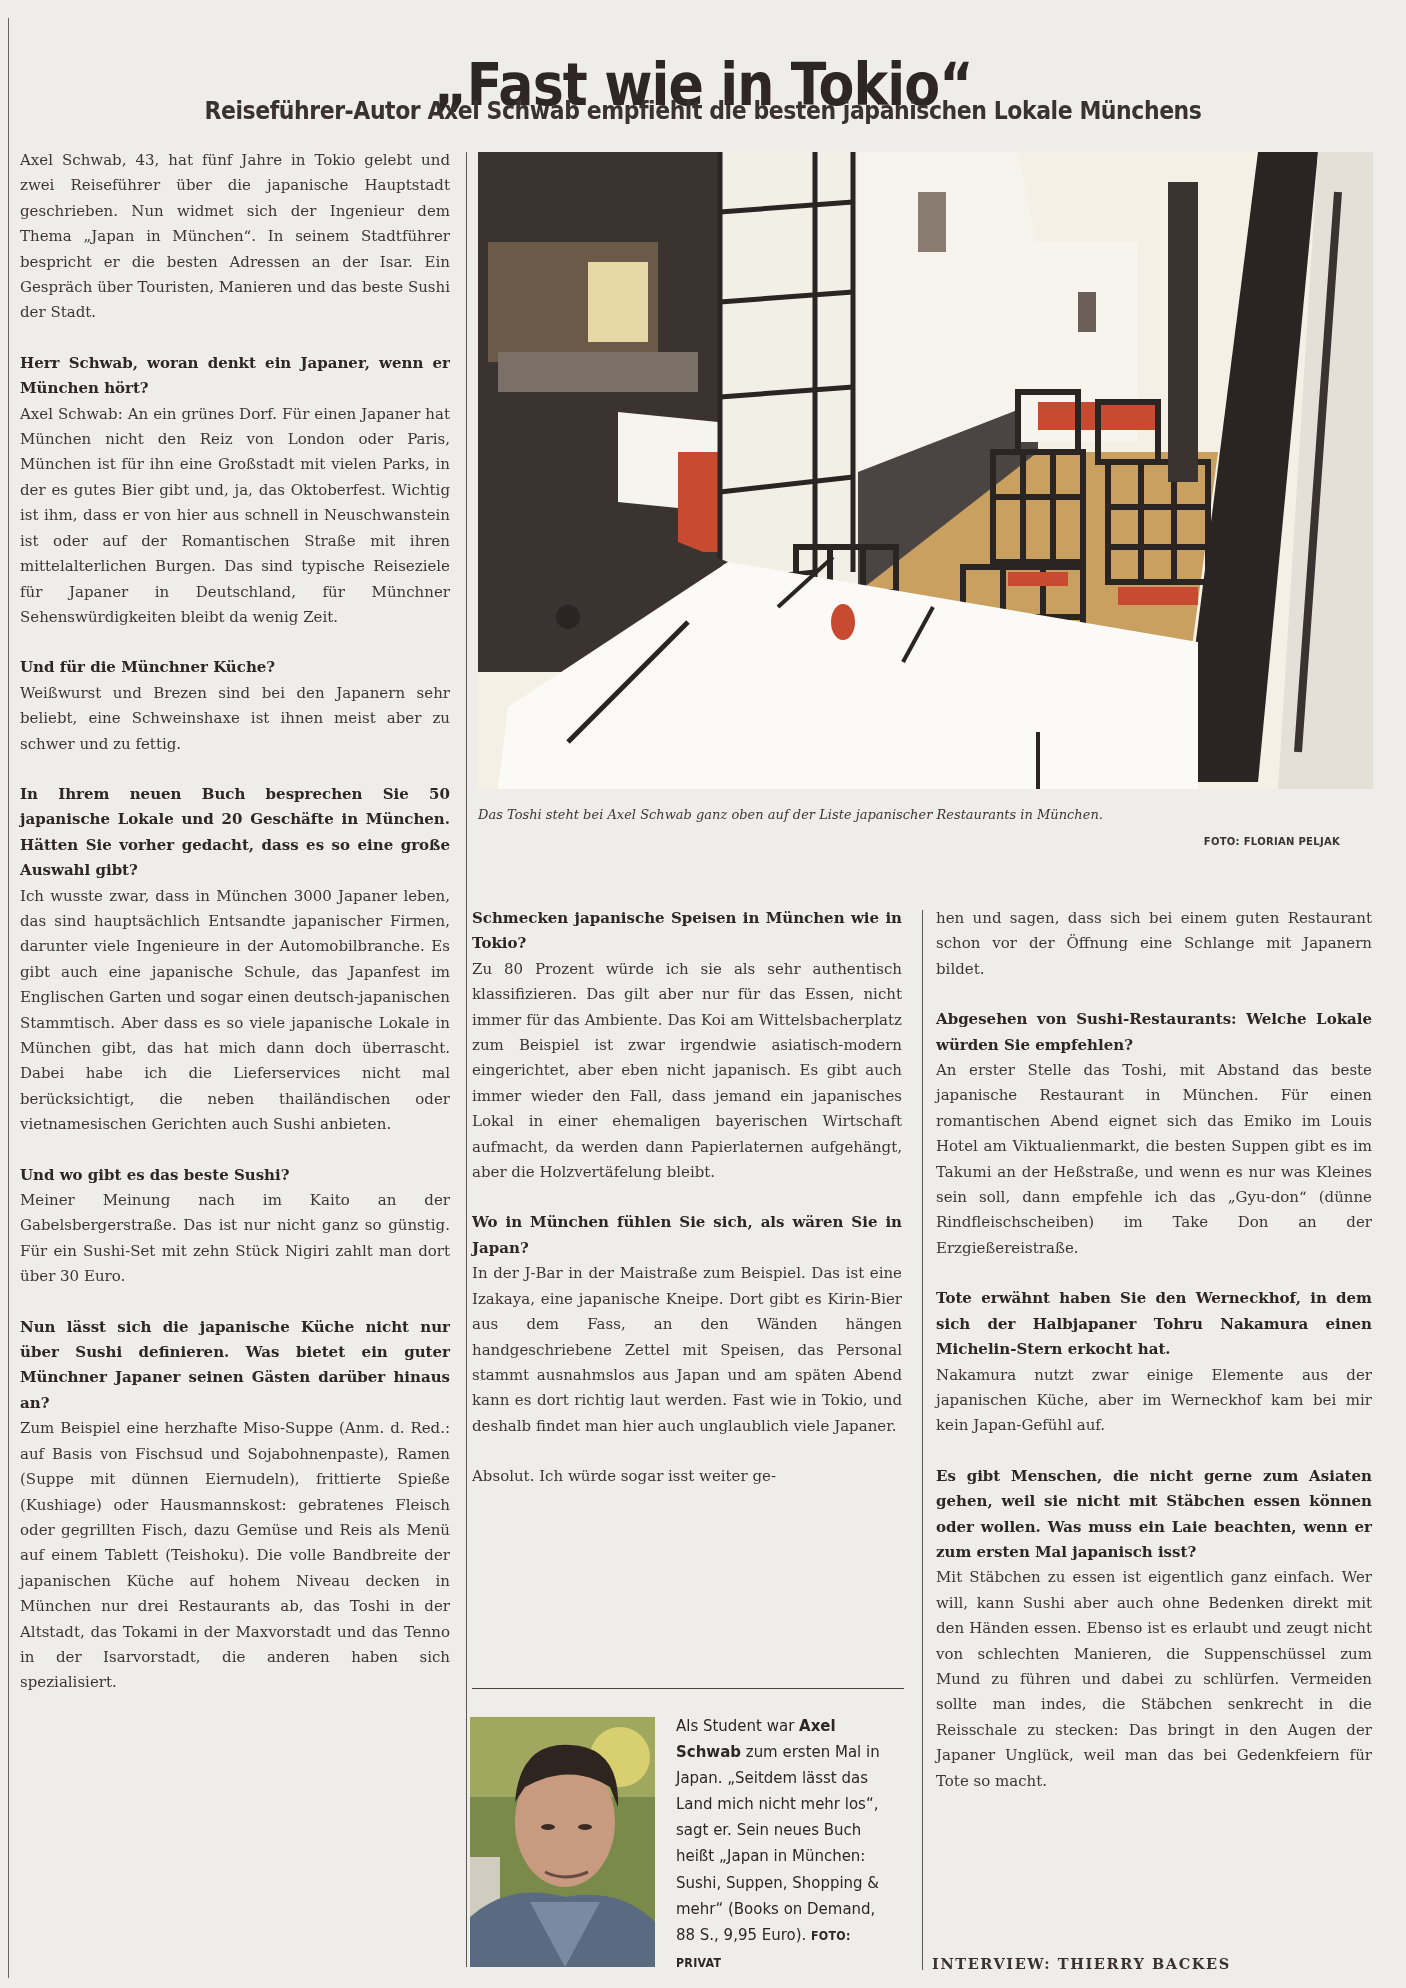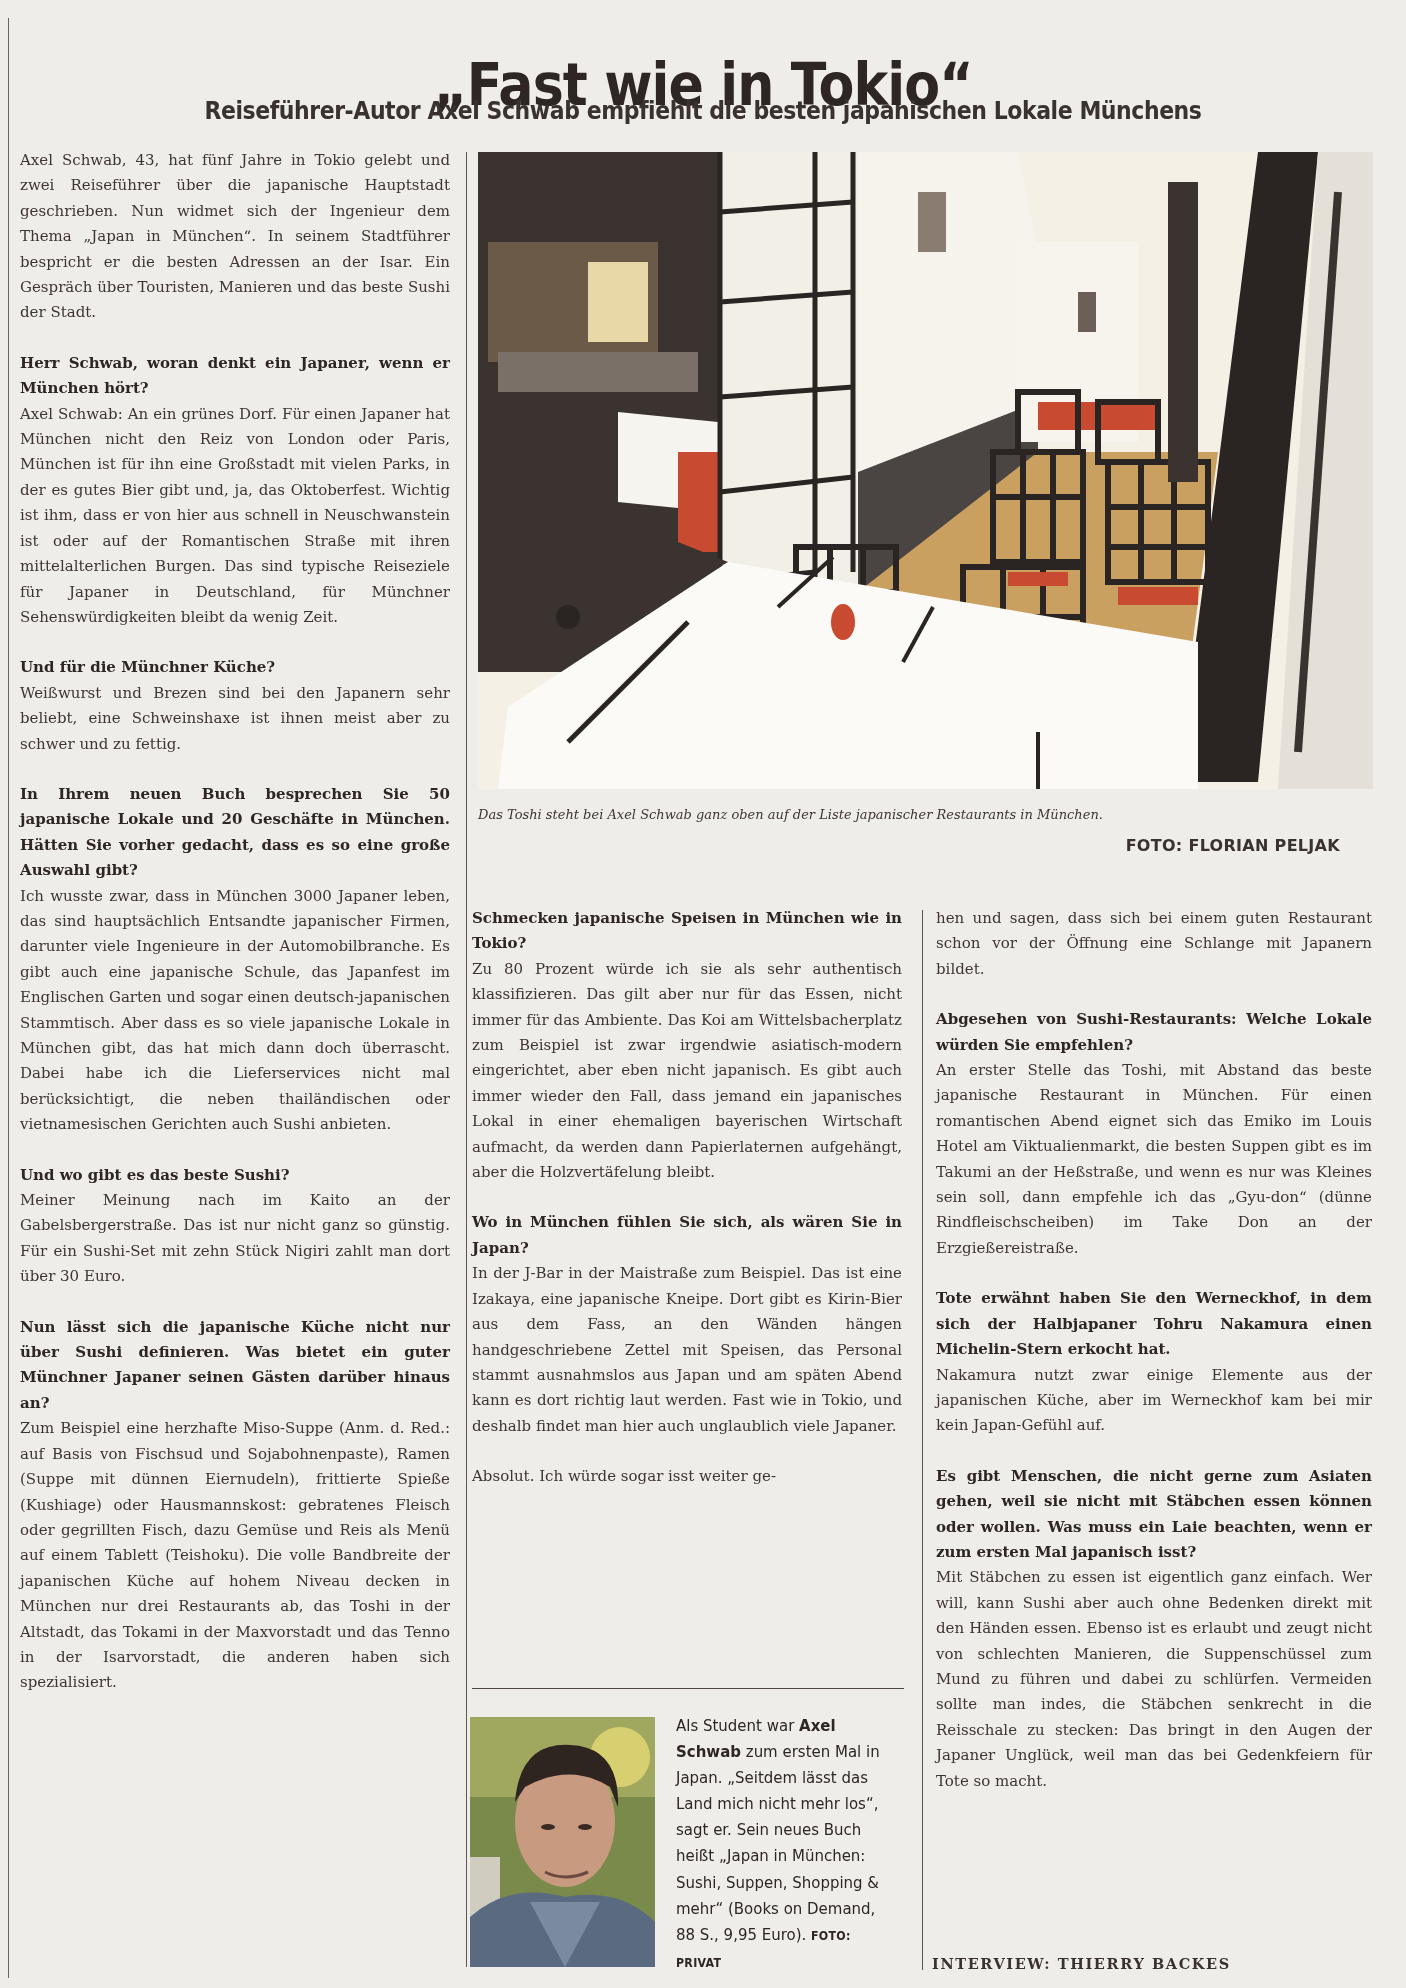--- a/index.html
+++ b/index.html
@@ -36,21 +36,21 @@
   .photo {
     position: absolute; left: 478px; top: 152px; width: 895px; height: 637px;
     overflow: hidden; background: #f3efe6;
   }
   .caption {
     position: absolute; left: 478px; top: 802px; width: 895px;
     font-style: italic; font-size: 13px; line-height: 26px; color: #3e3532;
   }
   .credit {
     position: absolute; right: 34px; top: 836px;
-    font-family: "DejaVu Sans", sans-serif; font-size: 16px; font-weight: bold; color: #3a3230;
+    font-family: "DejaVu Sans", sans-serif; font-size: 10px; font-weight: bold; color: #3a3230;
     letter-spacing: 0.3px;
   }
   .hrule { position: absolute; left: 472px; top: 1688px; width: 432px; height: 1px; background: #4e4440; }
   .portrait { position: absolute; left: 470px; top: 1717px; width: 185px; height: 250px; overflow: hidden; }
   .infobox {
     position: absolute; left: 676px; top: 1713px; width: 228px;
     font-family: "DejaVu Sans", sans-serif; font-size: 16.3px; line-height: 26.1px; color: #2e2624;
     transform: scaleX(0.92); transform-origin: left top;
   }
   .infobox b { font-weight: bold; }

